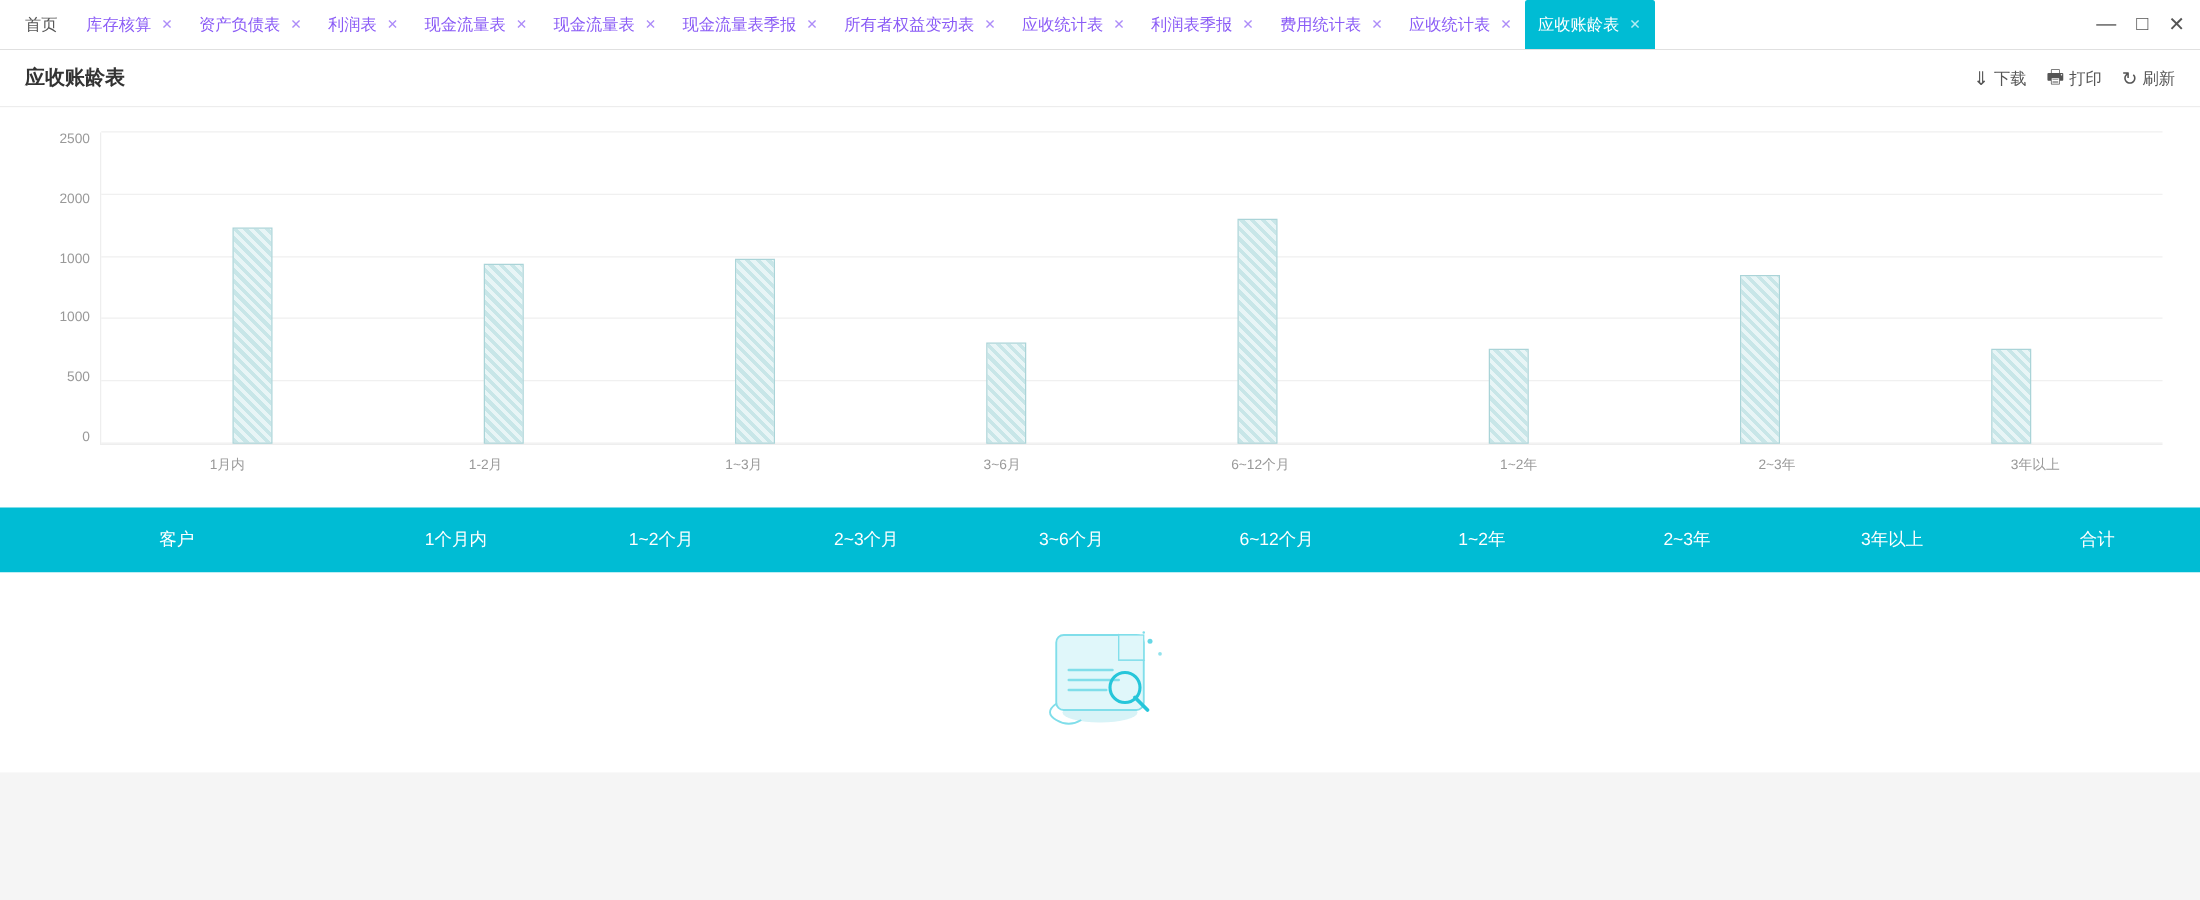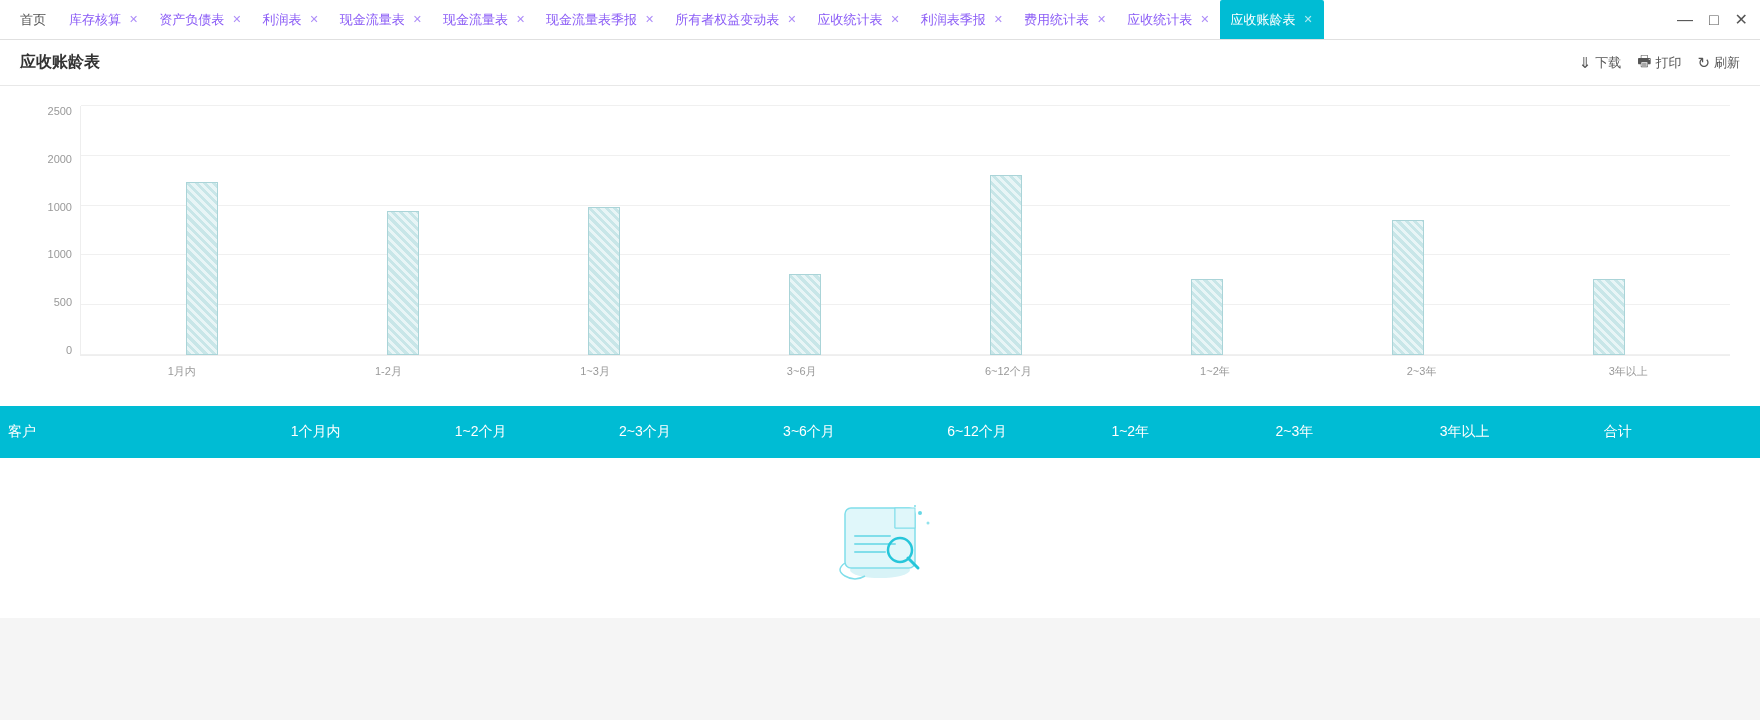--- a/index.html
+++ b/index.html
@@ -205,20 +205,21 @@
     .table-header {
       display: flex;
       background: #00bcd4;
       color: #fff;
       font-size: 14px;
       height: 52px;
       align-items: center;
     }
     .th-cell {
       flex: 1;
+      text-align: center;
       padding: 0 8px;
     }
     .th-cell.customer { flex: 1.8; }
 
     
     .table-body {
       background: #fff;
       min-height: 160px;
       display: flex;
       flex-direction: column;

